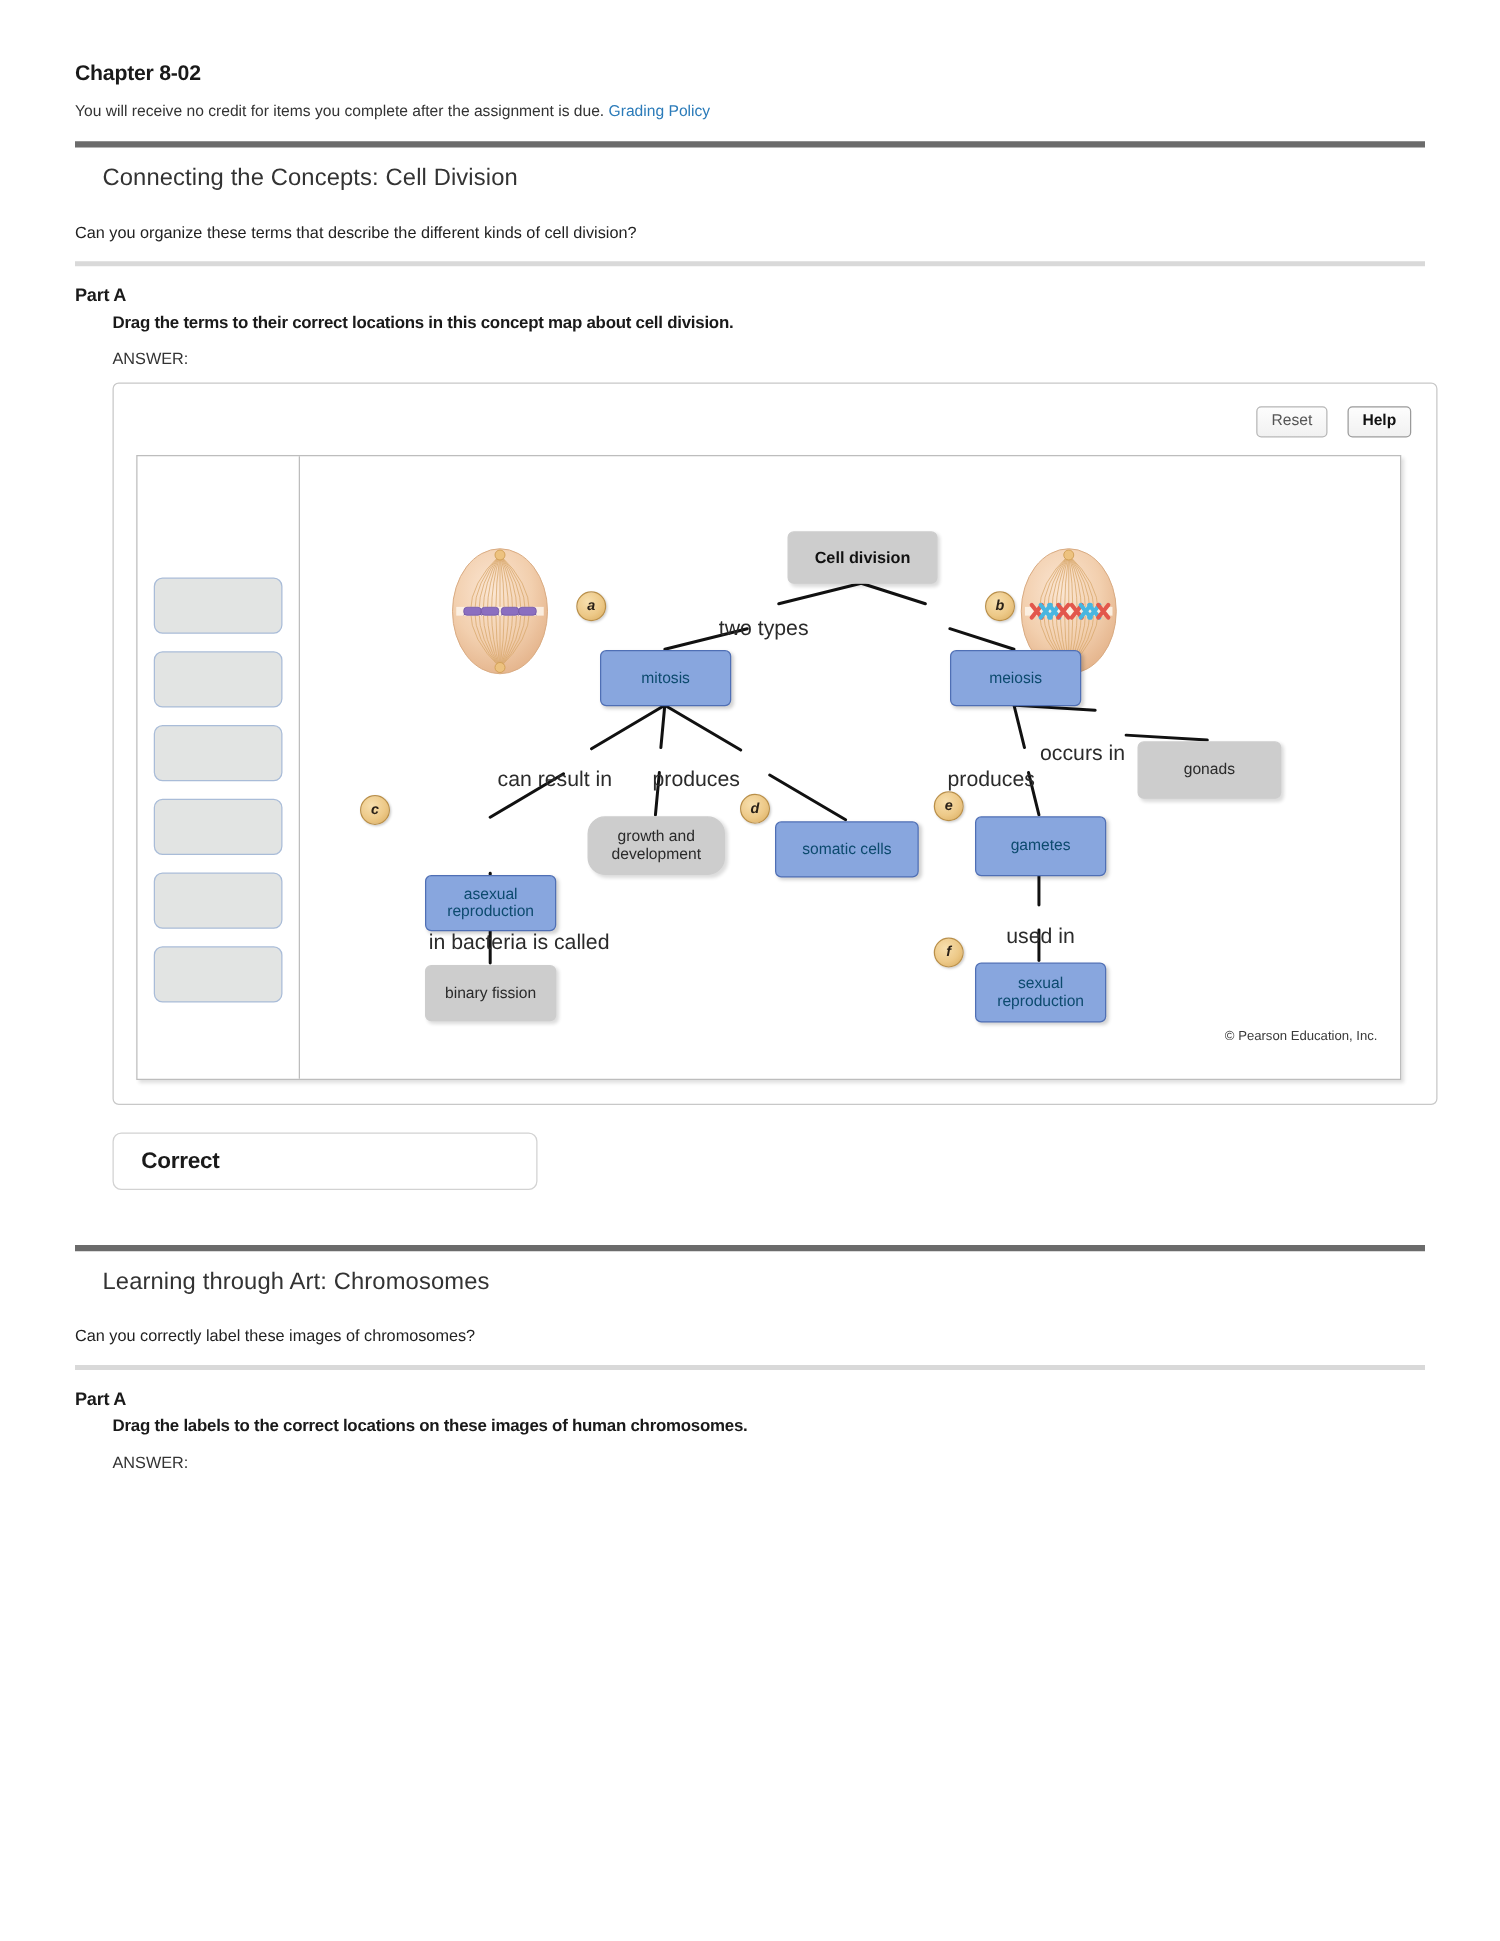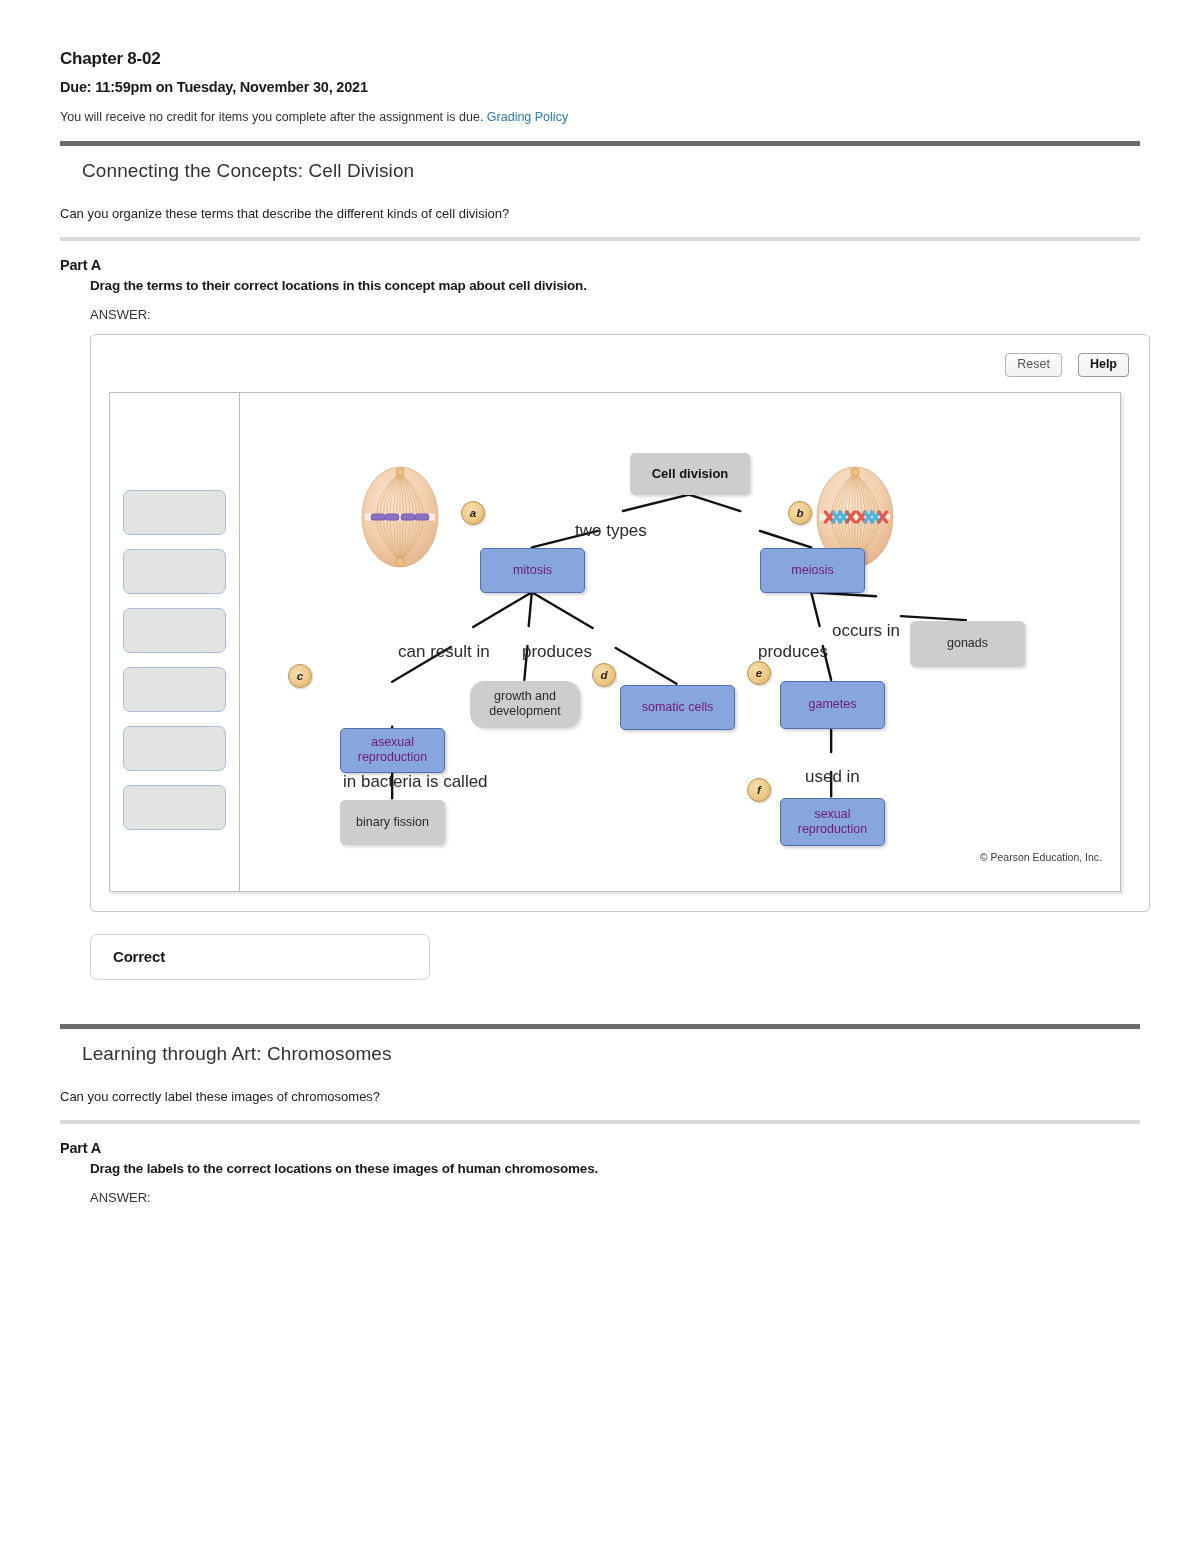--- a/index.html
+++ b/index.html
@@ -182,21 +182,21 @@
   .node {
     position: absolute;
     box-sizing: border-box;
     display: flex;
     align-items: center;
     justify-content: center;
     text-align: center;
     font-size: 12.5px;
     line-height: 1.18;
     border-radius: 5px;
-    color: #701a75;
+    color: #0c4a6e;
   }
   .node.blue {
     background: #88a6de;
     border: 1px solid #4f6fb5;
     box-shadow: 2px 2px 3px rgba(0,0,0,.18);
   }
   .node.gray {
     background: #cdcdcd;
     border: 1px solid #cdcdcd;
     color: #2a2a2a;
@@ -249,35 +249,34 @@
     width: 340px;
     height: 46px;
     border: 1px solid #d2d2d2;
     border-radius: 7px;
     background: #fff;
     display: flex;
     align-items: center;
     box-sizing: border-box;
   }
   .feedback-text {
-    font-size: 15px;
+    font-size: 18px;
     font-weight: bold;
     margin-left: 22px;
     letter-spacing: -0.2px;
   }
   .gap-lg { height: 30px; }
 </style>
 </head>
 <body>
 
 <div class="page">
   <div class="wrap">
 
     <div class="assign-title">Chapter 8-02</div>
-    <div class="assign-due">Due: 11:59pm on Tuesday, November 30, 2021</div>
     <div class="assign-note">
       <span>You will receive no credit for items you complete after the assignment is due.</span>
       <a href="#">Grading Policy</a>
     </div>
 
     <div class="rule-dark"></div>
 
     <div class="section-title">Connecting the Concepts: Cell Division</div>
     <div class="section-q">Can you organize these terms that describe the different kinds of cell division?</div>
 

